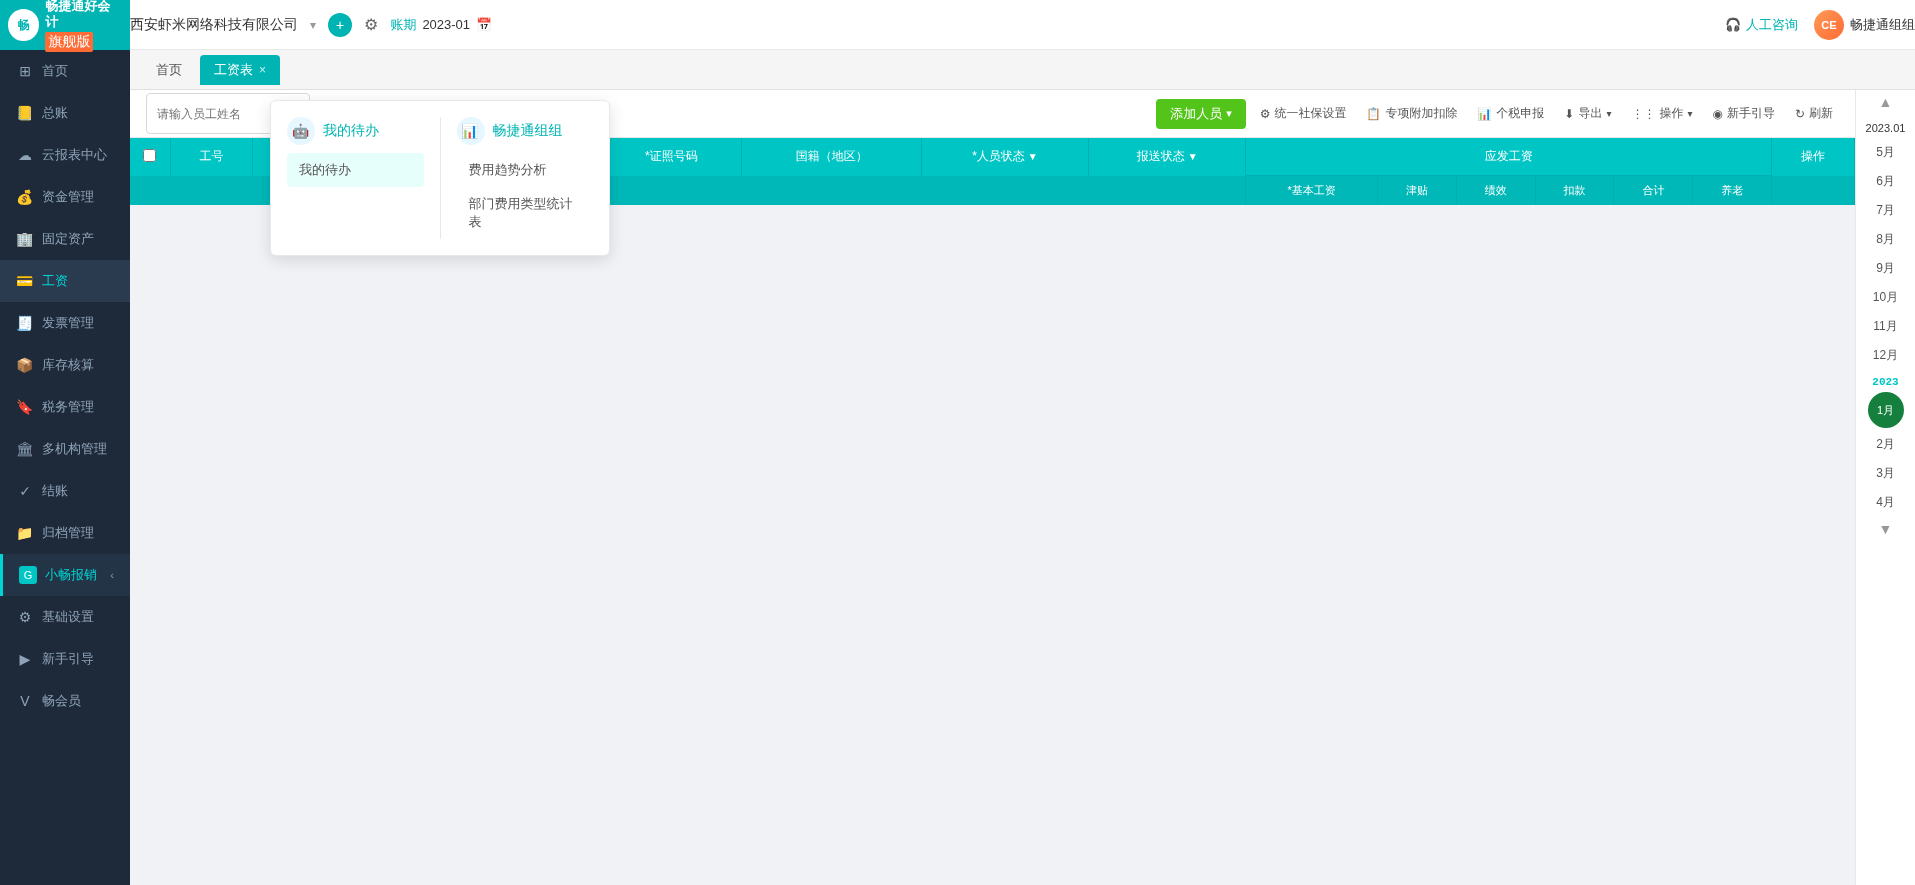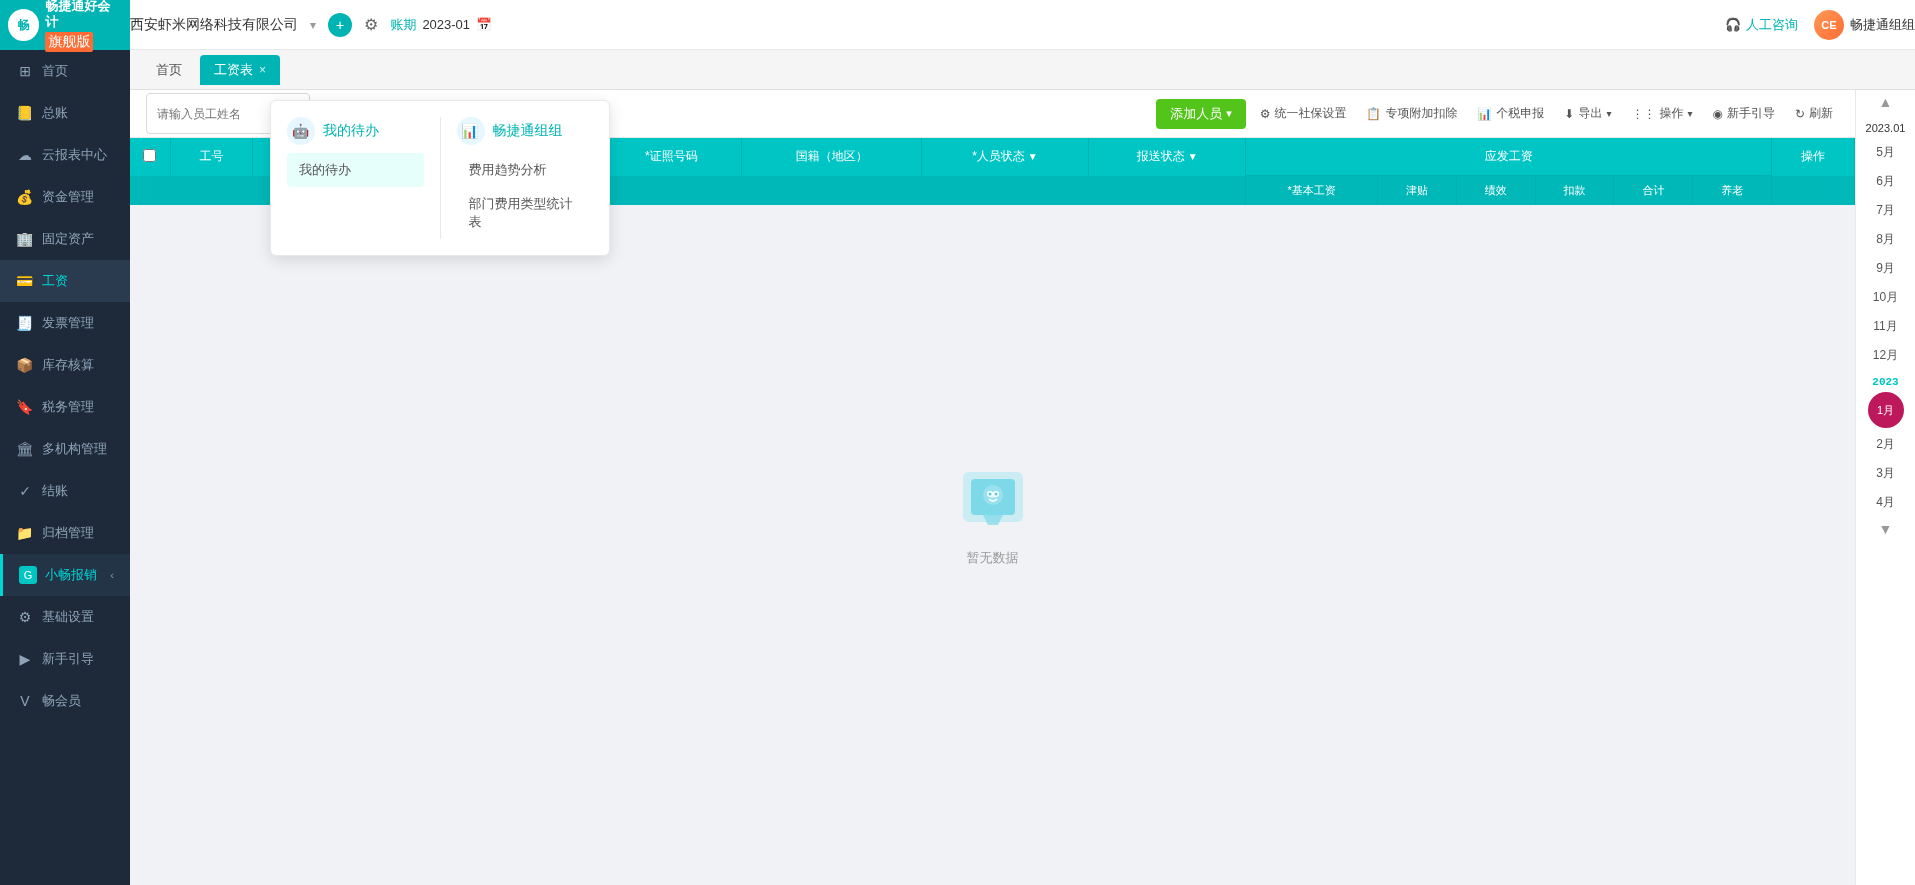--- a/index.html
+++ b/index.html
@@ -165,21 +165,21 @@
       flex-shrink: 0;
     }
     .calendar-header { font-size: 11px; color: #333; padding: 8px 4px 4px; text-align: center; }
     .cal-nav { width: 24px; height: 24px; display: flex; align-items: center; justify-content: center; cursor: pointer; color: #999; font-size: 14px; }
     .cal-month {
       width: 52px; padding: 6px 4px;
       text-align: center; font-size: 12px;
       cursor: pointer; color: #555;
       border-radius: 4px;
     }
-    .cal-month.current { background: #be185d; color: white; border-radius: 50%; width: 36px; height: 36px; display: flex; align-items: center; justify-content: center; margin: 2px auto; font-size: 11px; }
+    .cal-month.current { background: #15803d; color: white; border-radius: 50%; width: 36px; height: 36px; display: flex; align-items: center; justify-content: center; margin: 2px auto; font-size: 11px; }
     .cal-year { font-size: 11px; color: #666; padding: 6px 4px 2px; text-align: center; }
     .cal-year.active-year { color: #00c5c5; font-weight: bold; font-family: Liberation Mono, monospace; }
 
     
     .dropdown-popup {
       position: absolute;
       top: 100px;
       left: 140px;
       background: white;
       border: 1px solid #e8e8e8;
@@ -416,35 +416,20 @@
               <th><span>扣款</span></th>
               <th><span>合计</span></th>
               <th><span>养老</span></th>
               <th></th>
             </tr>
           </thead>
           <tbody>
           </tbody>
         </table>
 
-        <div class="no-data">
-          <svg class="no-data-icon" viewBox="0 0 80 80">
-            <rect x="10" y="15" width="60" height="50" rx="6" fill="#b3e8f0" opacity="0.6"></rect>
-            <rect x="18" y="22" width="44" height="36" rx="4" fill="#7dd8e8"></rect>
-            <circle cx="40" cy="38" r="10" fill="#a0e4f0" opacity="0.8"></circle>
-            <path d="M34 38 Q40 32 46 38 Q40 44 34 38Z" fill="white" opacity="0.6"></path>
-            <circle cx="37" cy="37" r="3" fill="white"></circle>
-            <circle cx="43" cy="37" r="3" fill="white"></circle>
-            <circle cx="37" cy="37" r="1.5" fill="#5bc8d8"></circle>
-            <circle cx="43" cy="37" r="1.5" fill="#5bc8d8"></circle>
-            <path d="M36 42 Q40 46 44 42" stroke="white" stroke-width="1.5" fill="none"></path>
-            <polygon points="30,58 50,58 45,68 35,68" fill="#7dd8e8" opacity="0.7"></polygon>
-          </svg>
-          <span class="no-data-text">暂无数据</span>
-        </div>
       </div>
     </div>
 
     <div class="calendar-panel">
       <div class="cal-nav">▲</div>
       <div class="calendar-header">
         <span>2023.01</span>
       </div>
       <div class="cal-month">5月</div>
       <div class="cal-month">6月</div>

